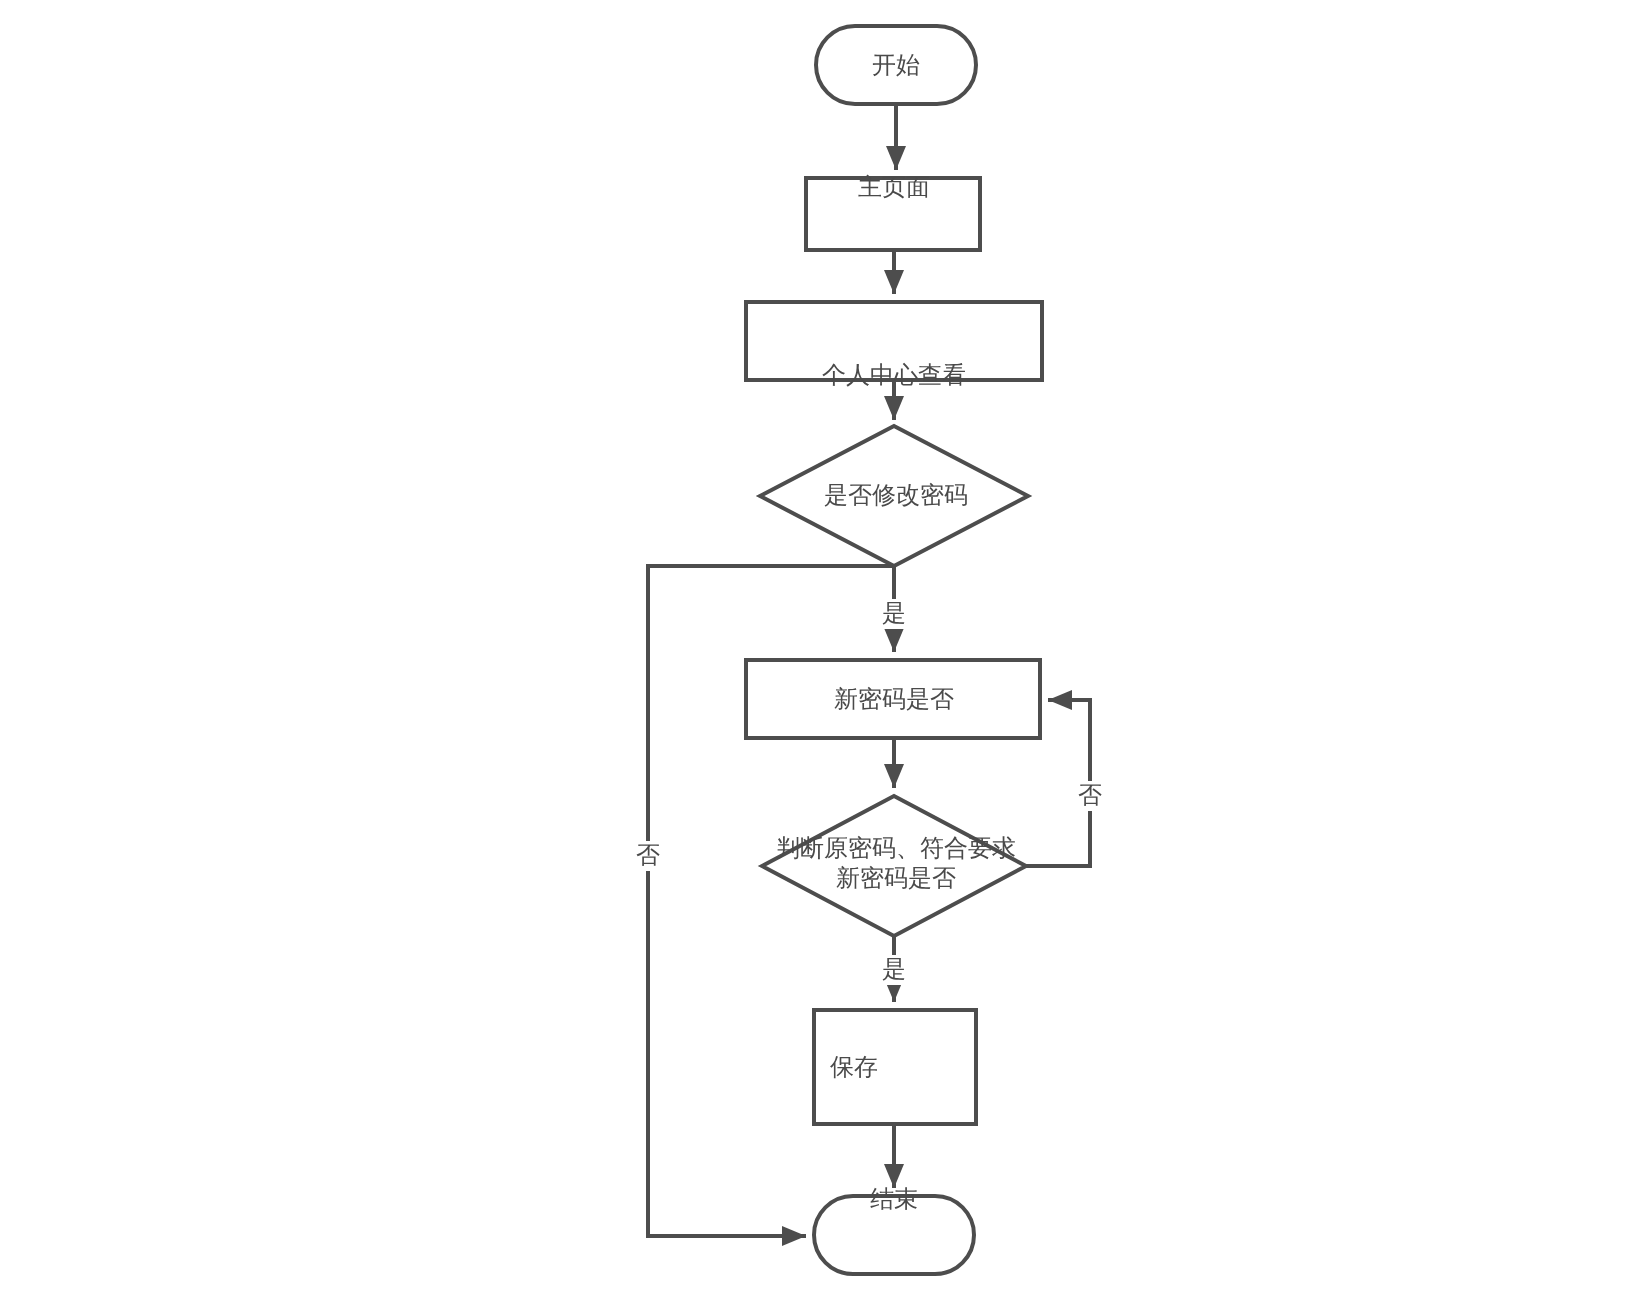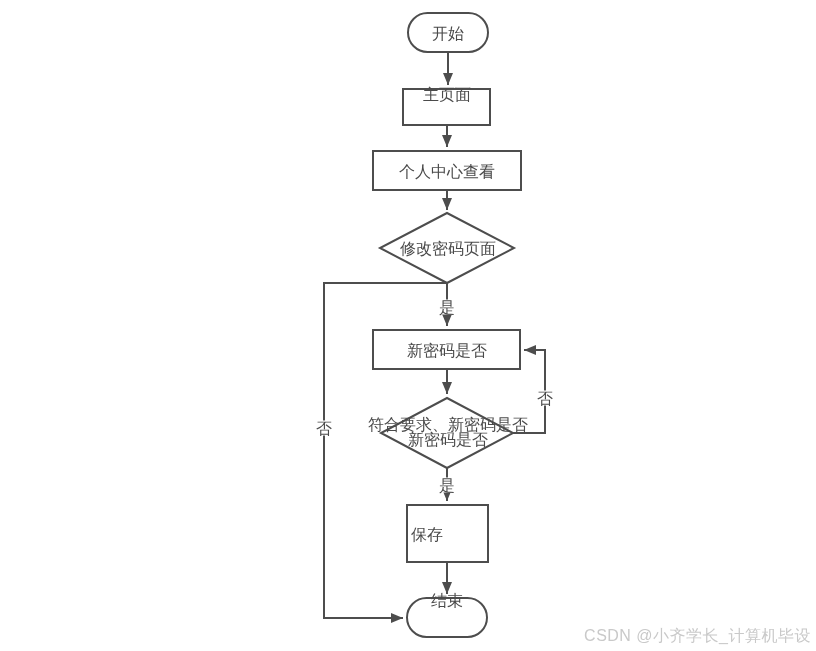--- a/index.html
+++ b/index.html
@@ -16,21 +16,21 @@
     font-family: "Liberation Sans", "DejaVu Sans", sans-serif;
   }
   .canvas svg {
     position: absolute;
     left: 0;
     top: 0;
   }
   .lbl {
     position: absolute;
     transform: translate(-50%, -50%);
-    font-size: 16px;
+    font-size: 12px;
     line-height: 15px;
     color: #4a4a4a;
     white-space: nowrap;
     text-align: center;
   }
   .edge-lbl {
     background: #ffffff;
     padding: 0 2px;
   }
   .watermark {
@@ -76,38 +76,37 @@
       <polygon points="447,398 513,433 447,468 381,433"></polygon>
       <rect x="407" y="505" width="81" height="57"></rect>
       <rect x="407" y="598" width="80" height="39" rx="19.5" ry="19.5"></rect>
     </g>
   </svg>
 
   <div class="lbl" style="left:448px; top:33px">开始</div>
 
   <div class="lbl" style="left:447px; top:94px">主页面</div>
 
-  <div class="lbl" style="left:447px; top:171px">个人中心查看</div>
+  <div class="lbl" style="left:447px; top:188px">个人中心查看</div>
 
-  <div class="lbl" style="left:448px; top:248px">修改密码页面</div>
+  <div class="lbl" style="left:448px; top:248px">是否修改密码</div>
 
   <div class="lbl" style="left:447px; top:350px">新密码是否</div>
 
   <div class="lbl" style="left:448px; top:432px">
-    <div>符合要求、新密码是否</div>
+    <div>判断原密码、符合要求</div>
     <div>新密码是否</div>
   </div>
 
   <div class="lbl" style="left:427px; top:534px">保存</div>
 
   <div class="lbl" style="left:447px; top:600px">结束</div>
 
   <div class="lbl edge-lbl" style="left:447px; top:307px">是</div>
 
   <div class="lbl edge-lbl" style="left:324px; top:428px">否</div>
 
   <div class="lbl edge-lbl" style="left:545px; top:398px">否</div>
 
   <div class="lbl edge-lbl" style="left:447px; top:485px">是</div>
 
-  <div class="watermark">CSDN @小齐学长_计算机毕设</div>
 
 </div>
 
 </body></html>

